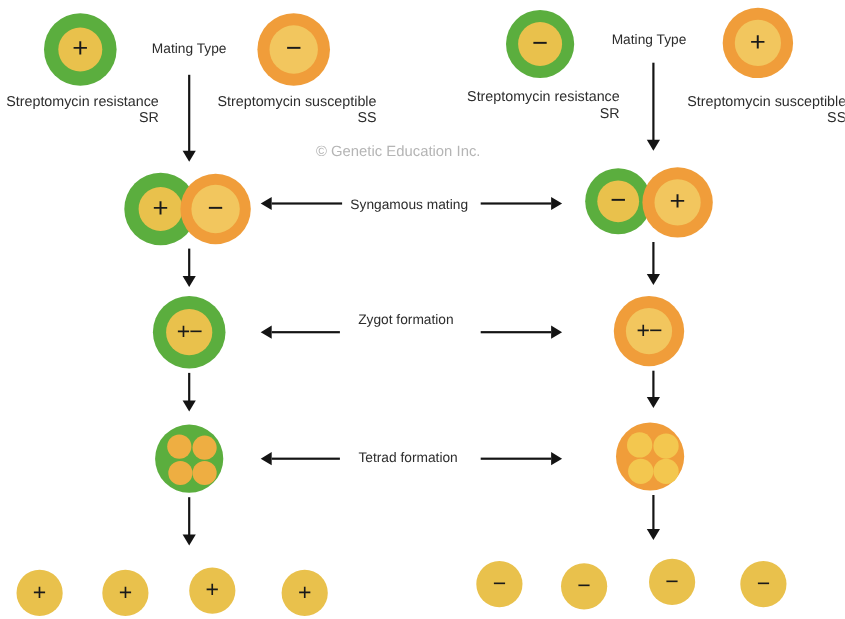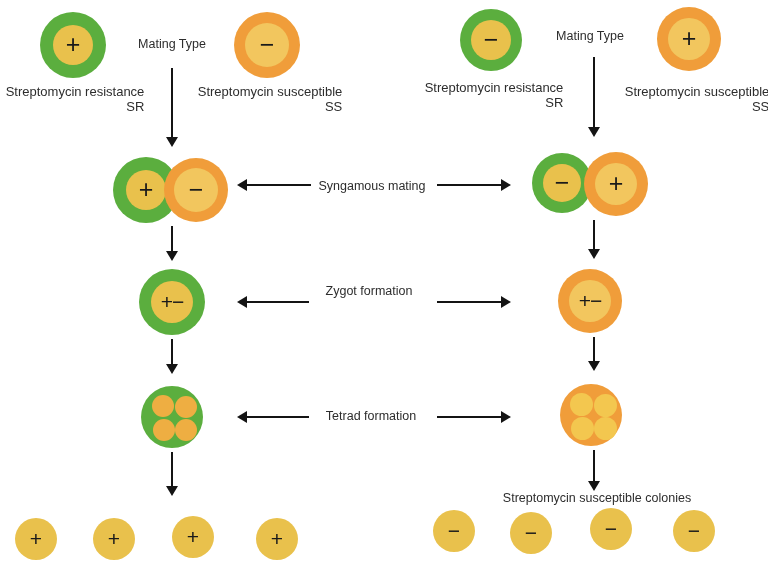--- a/index.html
+++ b/index.html
@@ -88,20 +88,21 @@
   <div class="circle" style="left:93px;top:518px;width:42px;height:42px;background:var(--yellow);display:flex;align-items:center;justify-content:center;">
     <span class="sign small">+</span>
   </div>
   <div class="circle" style="left:172px;top:516px;width:42px;height:42px;background:var(--yellow);display:flex;align-items:center;justify-content:center;">
     <span class="sign small">+</span>
   </div>
   <div class="circle" style="left:256px;top:518px;width:42px;height:42px;background:var(--yellow);display:flex;align-items:center;justify-content:center;">
     <span class="sign small">+</span>
   </div>
 
+  <div class="watermark" style="left:362px;top:130px;">© Genetic Education Inc.</div>
 
   <div class="harrow west" style="left:247px;top:184px;width:64px;"></div>
   <div class="lbl" style="left:372px;top:179px;text-align:right;">Syngamous mating</div>
   <div class="harrow east" style="left:437px;top:184px;width:64px;"></div>
 
   <div class="harrow west" style="left:247px;top:301px;width:62px;"></div>
   <div class="lbl" style="left:369px;top:284px;">Zygot formation</div>
   <div class="harrow east" style="left:437px;top:301px;width:64px;"></div>
 
   <div class="harrow west" style="left:247px;top:416px;width:62px;"></div>
@@ -149,21 +150,20 @@
   <div class="varrow" style="left:593px;top:337px;height:25px;"></div>
 
   <div class="circle" style="left:560px;top:384px;width:62px;height:62px;background:var(--orange);">
     <div class="dot" style="left:10px;top:9px;width:23px;height:23px;background:var(--dot_right);"></div>
     <div class="dot" style="left:34px;top:10px;width:23px;height:23px;background:var(--dot_right);"></div>
     <div class="dot" style="left:11px;top:33px;width:23px;height:23px;background:var(--dot_right);"></div>
     <div class="dot" style="left:34px;top:33px;width:23px;height:23px;background:var(--dot_right);"></div>
   </div>
   <div class="varrow" style="left:593px;top:450px;height:32px;"></div>
 
-  <div class="lbl" style="left:597px;top:491px;">Streptomycin susceptible colonies</div>
   <div class="circle" style="left:433px;top:510px;width:42px;height:42px;background:var(--yellow);display:flex;align-items:center;justify-content:center;">
     <span class="sign small">−</span>
   </div>
   <div class="circle" style="left:510px;top:512px;width:42px;height:42px;background:var(--yellow);display:flex;align-items:center;justify-content:center;">
     <span class="sign small">−</span>
   </div>
   <div class="circle" style="left:590px;top:508px;width:42px;height:42px;background:var(--yellow);display:flex;align-items:center;justify-content:center;">
     <span class="sign small">−</span>
   </div>
   <div class="circle" style="left:673px;top:510px;width:42px;height:42px;background:var(--yellow);display:flex;align-items:center;justify-content:center;">

